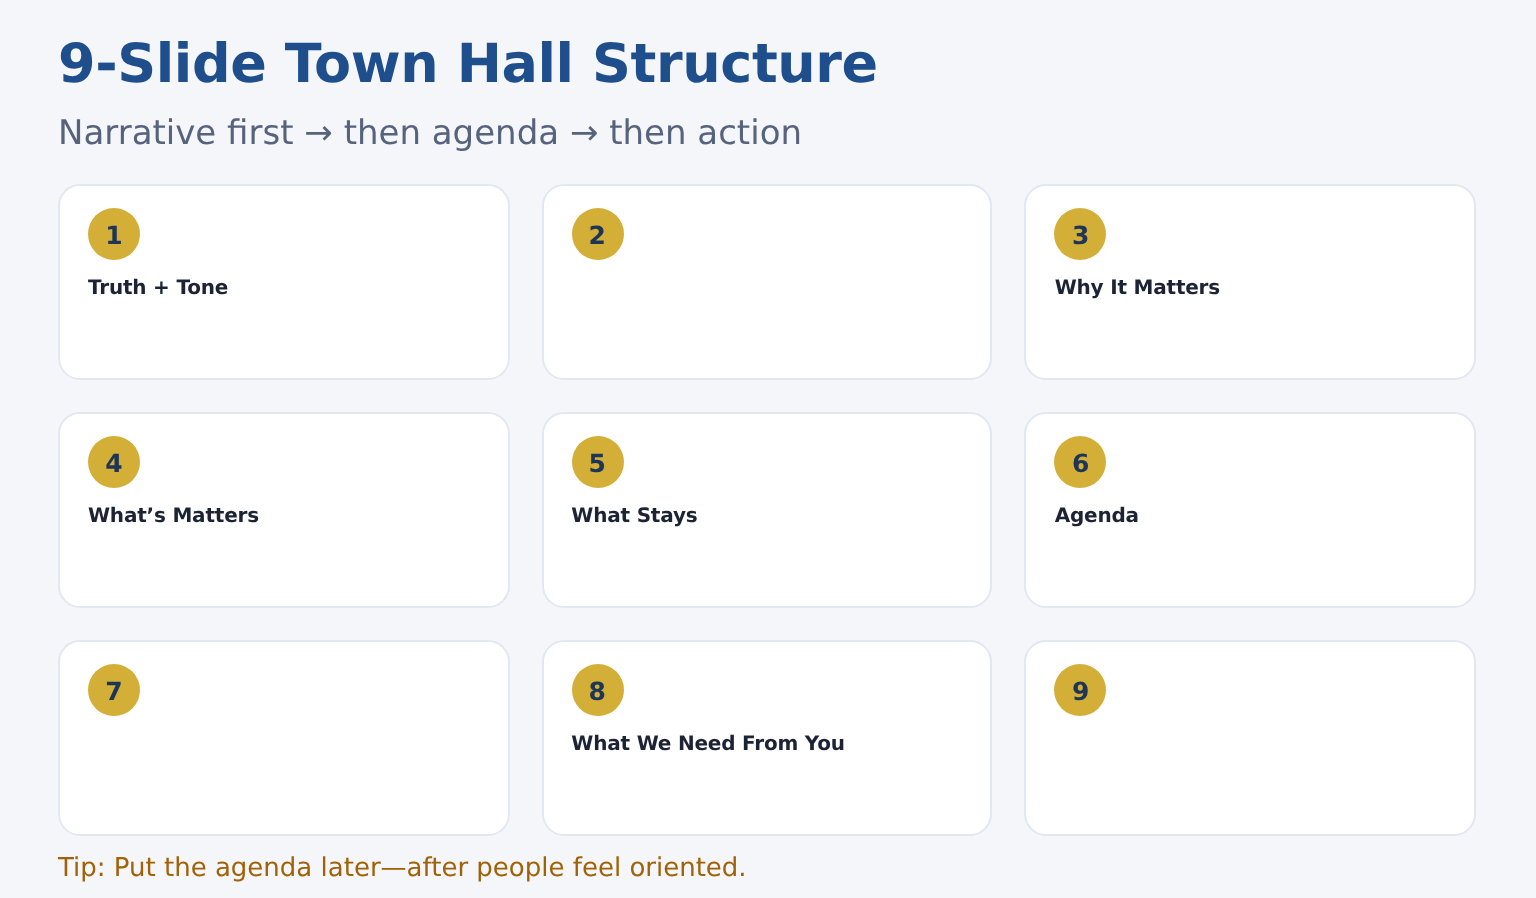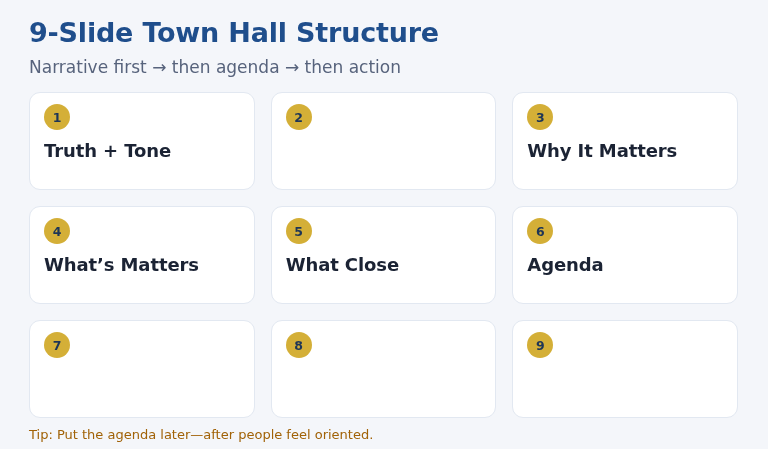--- a/index.html
+++ b/index.html
@@ -60,21 +60,21 @@
     color: #1d3557;
     font-size: 12.5px;
     font-weight: bold;
     display: flex;
     align-items: center;
     justify-content: center;
     flex: none;
     margin-bottom: 9px;
   }
   .card-title {
-    font-size: 18px;
+    font-size: 10px;
     font-weight: bold;
     color: #1b2334;
     line-height: 1.28;
     letter-spacing: -0.1px;
   }
   .footer-tip {
     font-size: 13px;
     color: #a16207;
     line-height: 1.2;
     margin-top: 9px;
@@ -105,34 +105,35 @@
       <div class="card-title">Why It Matters</div>
     </div>
 
     <div class="card">
       <div class="card-badge">4</div>
       <div class="card-title">What’s Matters</div>
     </div>
 
     <div class="card">
       <div class="card-badge">5</div>
-      <div class="card-title">What Close</div>
+      <div class="card-title">What Stays</div>
     </div>
 
     <div class="card">
       <div class="card-badge">6</div>
       <div class="card-title">Agenda</div>
     </div>
 
     <div class="card">
       <div class="card-badge">7</div>
     </div>
 
     <div class="card">
       <div class="card-badge">8</div>
+      <div class="card-title">What We Need From You</div>
     </div>
 
     <div class="card">
       <div class="card-badge">9</div>
     </div>
 
   </div>
 
   <div class="footer-tip">Tip: Put the agenda later—after people feel oriented.</div>
 

